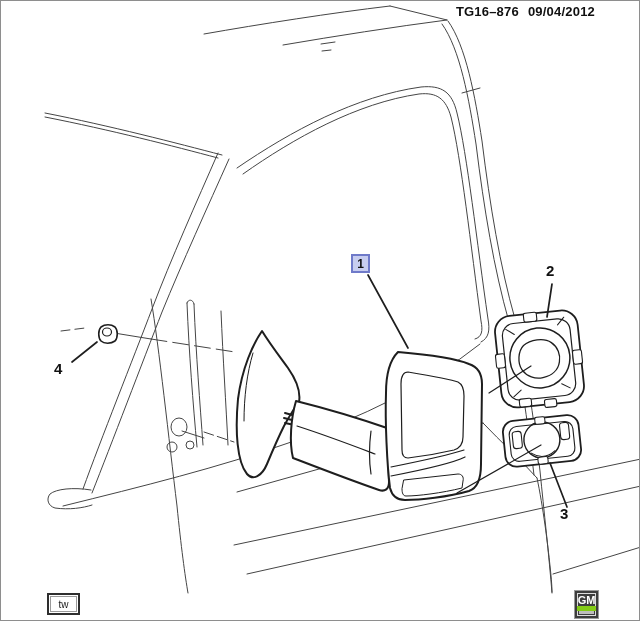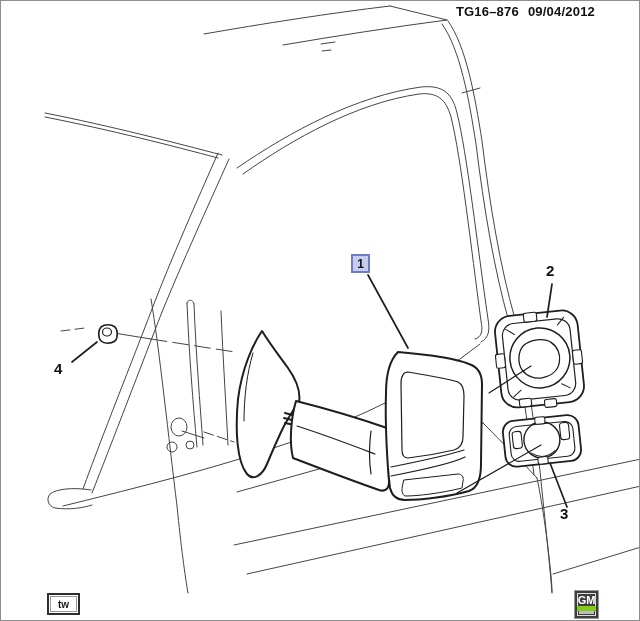--- a/index.html
+++ b/index.html
@@ -21,21 +21,21 @@
   .callout-highlight{
     width:15px;height:15px;display:flex;align-items:center;justify-content:center;
     font-size:12px;background:var(--callout-highlight-fill,#c7cdf0);
     border:2px solid var(--callout-highlight-border,#6f7ac9);
   }
   .callout-plain{font-size:15px;}
   .tw-box{
     position:absolute;left:46px;top:592px;width:29px;height:18px;
     border:2px solid #2e2e2e;box-shadow:inset 0 0 0 1px #ffffff,inset 0 0 0 2px #9a9a9a;
     display:flex;align-items:center;justify-content:center;
-    font-size:10px;font-weight:bold;color:#1a1a1a;background:#fff;
+    font-size:10px;font-weight:normal;color:#1a1a1a;background:#fff;
   }
   .gm-logo{
     position:absolute;left:573px;top:589px;width:25px;height:29px;
     background:#3d3d3d;border:1px solid #9a9a9a;box-sizing:border-box;padding:2px;
   }
   .gm-inner{
     width:100%;height:100%;border:1px solid #dcdcdc;box-sizing:border-box;
     display:flex;flex-direction:column;align-items:center;justify-content:space-between;
   }
   .gm-text{

